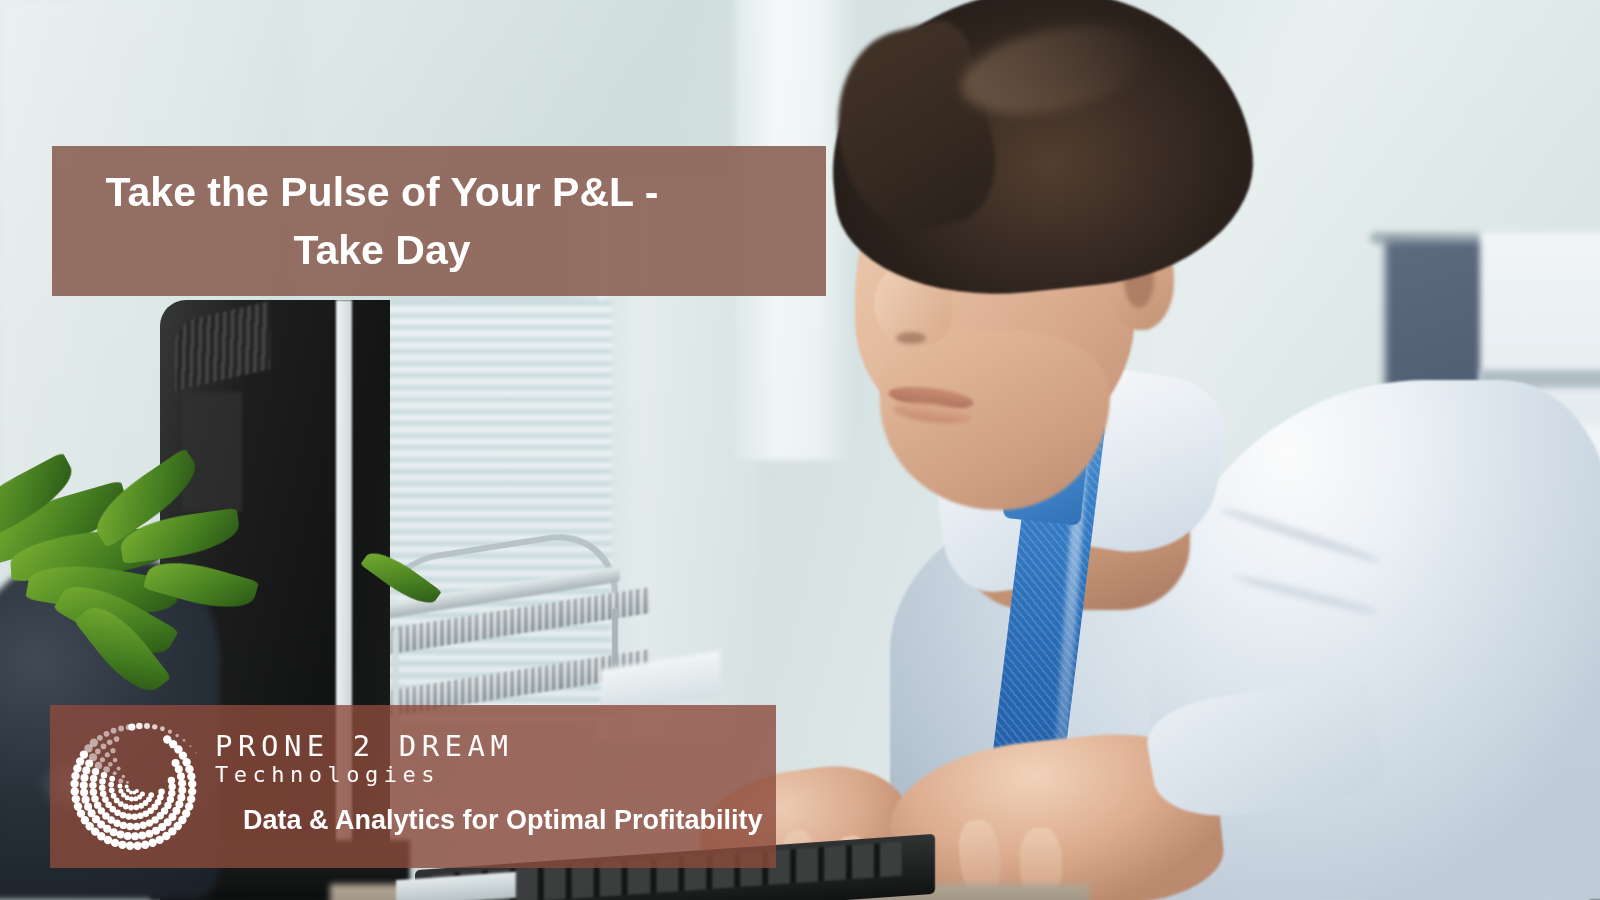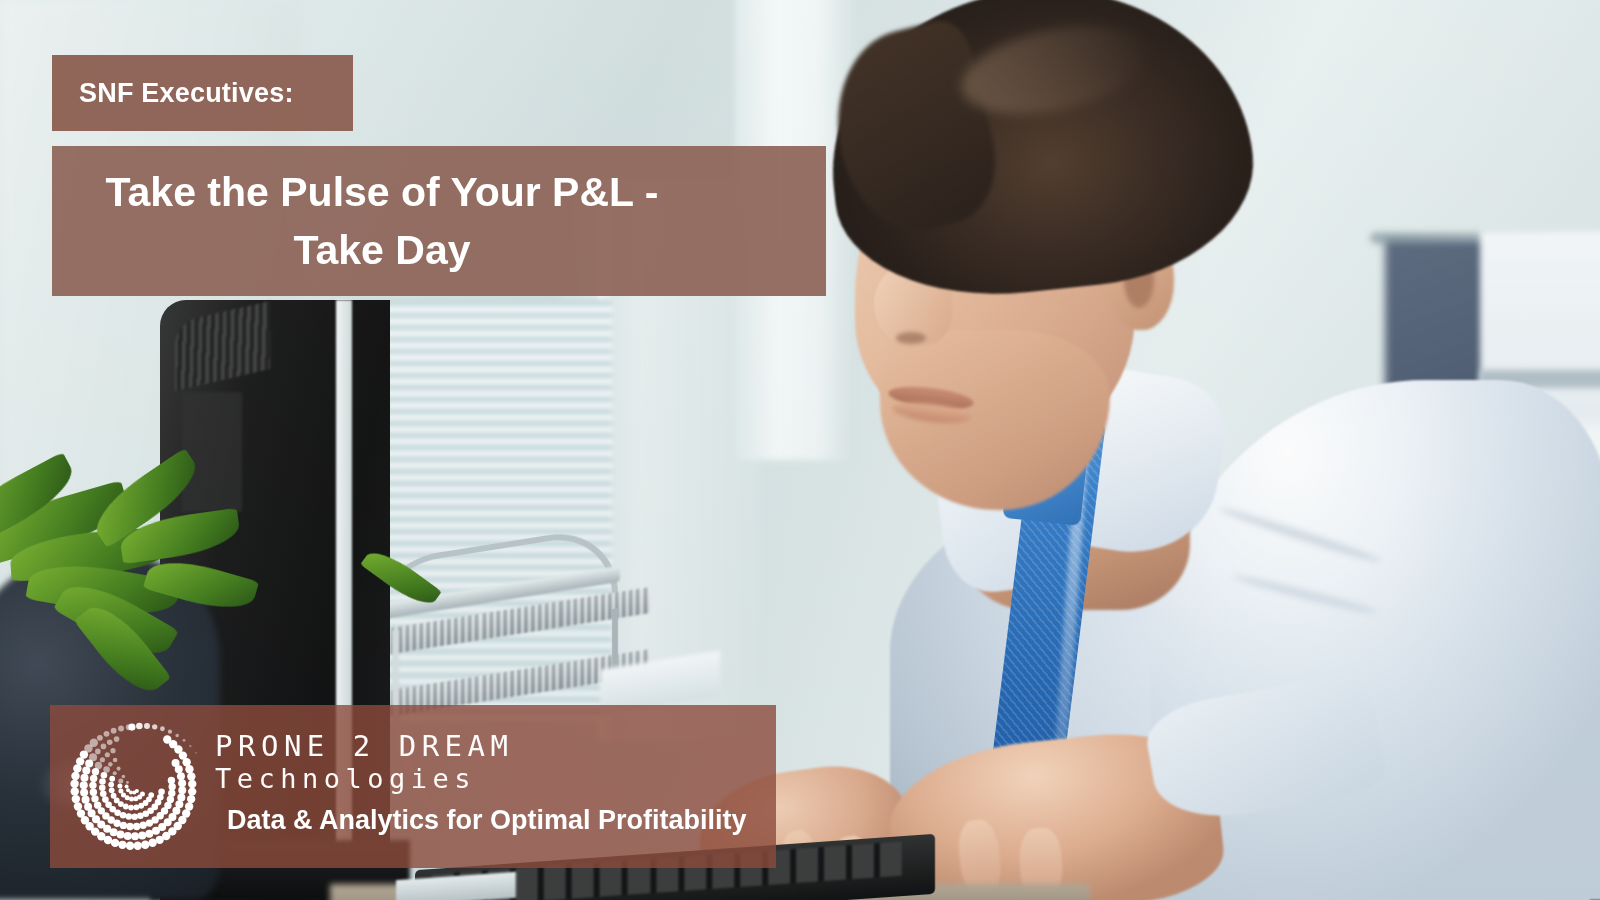--- a/index.html
+++ b/index.html
@@ -387,25 +387,25 @@
     position:absolute;left:14px;top:12px;width:140px;height:140px;
   }
   .logo-words{
     position:absolute;left:165px;top:26px;
   }
   .logo-line1{
     color:#fdfbfa;font-size:29px;letter-spacing:5.5px;font-weight:500;
     font-family:"DejaVu Sans Mono",monospace;line-height:1.05;white-space:nowrap;
   }
   .logo-line2{
-    color:#fdfbfa;font-size:27px;letter-spacing:5.5px;font-weight:400;
+    color:#fdfbfa;font-size:22px;letter-spacing:5.5px;font-weight:400;
     font-family:"DejaVu Sans Mono",monospace;line-height:1.3;white-space:nowrap;
   }
   .tagline{
-    position:absolute;left:177px;top:100px;
+    position:absolute;left:193px;top:100px;
     color:#ffffff;font-size:27px;font-weight:bold;white-space:nowrap;
   }
 </style>
 </head>
 <body>
 
 <div id="stage">
 
   <div class="photo">
     <div class="wall"></div>
@@ -497,23 +497,20 @@
     </div>
 
     <div class="desk"></div>
     <div class="keyboard"></div>
     <div class="keys"></div>
     <div class="kb-plate"></div>
 
     <div class="photo-grade"></div>
   </div>
 
-  <div class="eyebrow-badge">
-    <div class="eyebrow-text">SNF Executives:</div>
-  </div>
 
   <div class="title-banner">
     <div class="title-text">
       <span>Take the Pulse of Your P&amp;L -</span><br>
       <span>Take Day</span>
     </div>
   </div>
 
   <div class="logo-banner">
 

